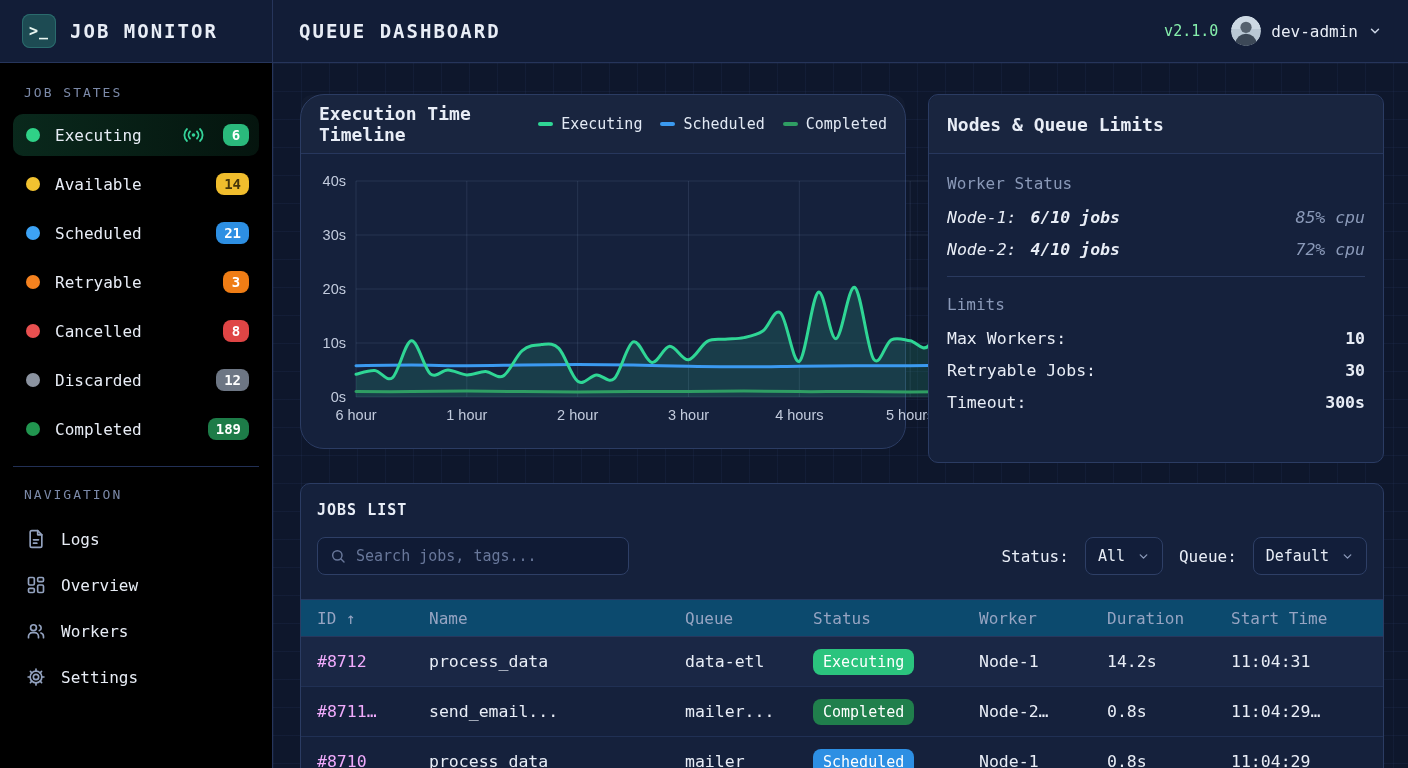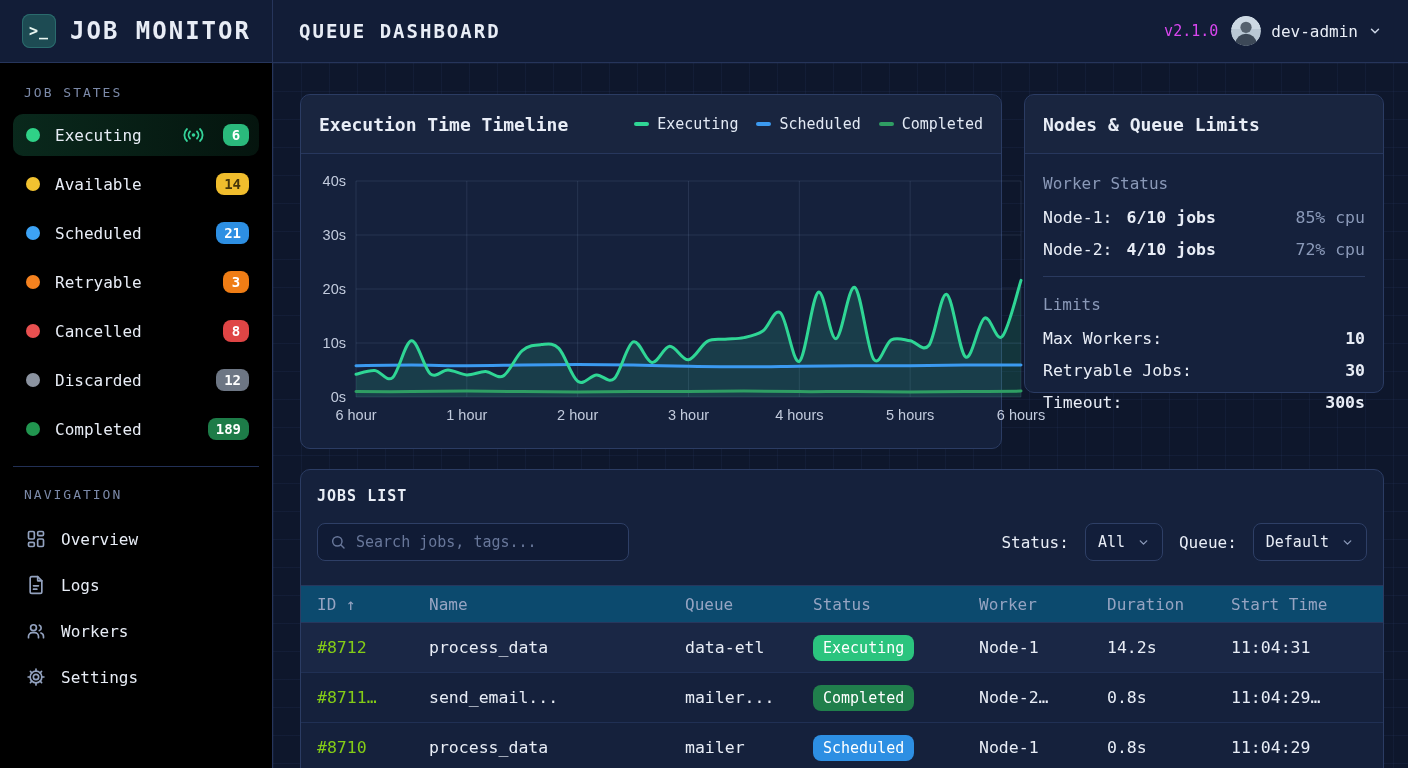--- a/index.html
+++ b/index.html
@@ -4,25 +4,25 @@
 <style>
   * { margin:0; padding:0; box-sizing:border-box; }
   html,body { width:1408px; height:768px; overflow:hidden; }
   body {
     background:#0e172c; color:#e8edf6;
     font-family:"DejaVu Sans Mono", monospace;
   }
   .topbar { height:63px; display:flex; background:#121d37; border-bottom:1px solid #26355b; }
   .brand { width:273px; min-width:273px; display:flex; align-items:center; gap:14px; padding-left:22px; border-right:1px solid #26355b; }
   .brand-logo { width:34px; height:34px; border-radius:8px; background:#1d4b53; color:#e9f6f1; display:flex; align-items:center; justify-content:center; font-weight:bold; font-size:15px; letter-spacing:1px; box-shadow:0 0 0 1px #2a6b6d inset; }
-  .brand-title { font-size:24px; font-weight:bold; letter-spacing:2px; }
+  .brand-title { font-size:19px; font-weight:bold; letter-spacing:2px; }
   .topbar-main { flex:1; display:flex; align-items:center; justify-content:space-between; padding:0 26px; }
   .page-title { font-size:19px; font-weight:bold; letter-spacing:2px; }
   .topbar-right { display:flex; align-items:center; gap:13px; }
-  .version { color:#d946ef; font-size:15px; }
+  .version { color:#86efac; font-size:15px; }
   .user-menu { display:flex; align-items:center; gap:10px; cursor:pointer; }
   .avatar { width:30px; height:30px; border-radius:50%; overflow:hidden; display:block; }
   .user-name { font-size:16px; }
 
   .shell { display:flex; height:705px; }
   .sidebar { width:273px; min-width:273px; background:#000000; border-right:1px solid #26355b; padding:22px 13px 0 13px; }
   .section-title { color:#7b89a8; font-size:13px; letter-spacing:2px; padding-left:11px; margin-bottom:14px; }
   .state-item { display:flex; align-items:center; gap:15px; height:42px; padding:0 10px 0 13px; border-radius:10px; margin-bottom:7px; cursor:pointer; }
   .state-item.active { background:linear-gradient(90deg, rgba(47,203,140,0.20), rgba(47,203,140,0.10)); }
   .dot { width:14px; height:14px; border-radius:50%; flex:none; }
@@ -33,33 +33,33 @@
   .nav-item { display:flex; align-items:center; gap:15px; height:46px; padding-left:13px; border-radius:10px; font-size:16px; cursor:pointer; }
   .nav-item .ic { display:flex; color:#93a2bf; }
 
   .main { flex:1; padding:31px 24px 0 27px;
     background-image:
       linear-gradient(rgba(86,124,196,0.07) 1px, transparent 1px),
       linear-gradient(90deg, rgba(86,124,196,0.07) 1px, transparent 1px);
     background-size:28px 28px; }
   .cards-row { display:flex; gap:22px; }
   .card { background:#15213c; border:1px solid #2b3c63; border-radius:10px; }
-  .chart-card { width:702px; height:355px; }
-  .nodes-card { flex:1; height:299px; }
+  .chart-card { width:606px; height:355px;border-radius:24px; }
+  .nodes-card { flex:1; height:369px; }
   .card-header { height:59px; display:flex; align-items:center; justify-content:space-between; padding:0 18px; border-bottom:1px solid #27375d; background:rgba(255,255,255,0.02); border-radius:10px 10px 0 0; }
   .card-title { font-size:18px; font-weight:bold; }
   .legend { display:flex; gap:18px; }
   .legend-item { display:flex; align-items:center; gap:8px; font-size:15px; color:#e2e9f4; }
   .legend-swatch { width:15px; height:4px; border-radius:2px; }
   .chart-body { padding:2px 16px 0; }
   .tick { font-family:"Liberation Sans", sans-serif; font-size:14.5px; fill:#c2cbdd; }
 
   .nodes-body { padding:20px 18px 0; font-size:16.5px; }
   .panel-sub { color:#8a99b8; font-size:16px; margin-bottom:15px; }
-  .worker-row { display:flex; align-items:center; margin-bottom:13px; }
+  .worker-row { display:flex; align-items:center; margin-bottom:13px;font-style:italic; }
   .worker-jobs { font-weight:bold; margin-left:14px; }
   .worker-cpu { color:#8a99b8; margin-left:auto; }
   .panel-divider { border-top:1px solid #2a3a5f; margin:17px 0 18px; }
   .limit-row { display:flex; justify-content:space-between; margin-bottom:13px; }
   .limit-value { font-weight:bold; }
 
   .jobs-card { margin-top:20px; height:470px; border-radius:10px 10px 0 0; }
   .jobs-title { padding:17px 16px 0; font-size:15px; font-weight:bold; letter-spacing:1px; }
   .jobs-controls { display:flex; align-items:center; padding:0 16px; margin:18px 0 24px;gap:19px; }
   .searchbox { display:flex; align-items:center; gap:10px; width:312px; height:38px; background:#101b35; border:1px solid #2e3f66; border-radius:8px; padding:0 12px; }
@@ -67,21 +67,21 @@
   .searchbox input::placeholder { color:#68779a; }
   .filters { margin-left:auto; display:flex; align-items:center; gap:16px; }
   .filter-label { font-size:16px; }
   .selectbox { display:flex; align-items:center; gap:12px; height:38px; padding:0 12px; border:1px solid #2e3f66; border-radius:8px; background:#121e3a; font-size:15px; cursor:pointer; }
   .chev { display:flex; color:#8a99b8; }
 
   .tgrid { display:grid; grid-template-columns:112px 256px 128px 166px 128px 124px 1fr; align-items:center; padding-left:16px; }
   .thead { height:38px; background:#0c4a6e; border-top:1px solid #27375d; border-bottom:1px solid #27375d; color:#96a4c2; font-size:16px;margin-top:9px; }
   .trow { height:50px; border-bottom:1px solid #203054; font-size:16.5px; cursor:pointer; }
   .trow.hl { background:#1a2745; }
-  .cell-id { color:#84cc16; }
+  .cell-id { color:#f0abfc; }
   .status-badge { display:inline-block; padding:4px 10px; border-radius:8px; font-size:15px; }
 </style>
 </head>
 <body>
 
 <header class="topbar">
   <div class="brand">
     <div class="brand-logo">&gt;_</div>
     <div class="brand-title">JOB MONITOR</div>
   </div>
@@ -161,39 +161,39 @@
           <span class="dot" style="background: rgb(33, 149, 79);"></span>
           <span class="state-label">Completed</span>
           <span class="badge" style="background: rgb(29, 124, 72); color: rgb(255, 255, 255);">189</span>
         </div>
       </div>
     <div class="side-divider"></div>
     <div class="section-title">NAVIGATION</div>
     <div id="nav-list">
         <div class="nav-item">
           <span class="ic">
+            <svg width="20" height="20" viewBox="0 0 24 24" fill="none" stroke="currentColor" stroke-width="2" stroke-linecap="round" stroke-linejoin="round">
+              <path d="M14 2H7a2 2 0 0 0-2 2v16a2 2 0 0 0 2 2h10a2 2 0 0 0 2-2V7z"></path>
+              <polyline points="14 2 14 7 19 7"></polyline>
+              <line x1="9" y1="13" x2="15" y2="13"></line>
+              <line x1="9" y1="17" x2="13" y2="17"></line>
+            </svg>
+          </span>
+          <span>Logs</span>
+        </div>
+        <div class="nav-item">
+          <span class="ic">
             <svg width="20" height="20" viewBox="0 0 24 24" fill="none" stroke="currentColor" stroke-width="2">
               <rect x="3" y="3" width="7" height="9" rx="1.5"></rect>
               <rect x="14" y="3" width="7" height="5" rx="1.5"></rect>
               <rect x="14" y="12" width="7" height="9" rx="1.5"></rect>
               <rect x="3" y="16" width="7" height="5" rx="1.5"></rect>
             </svg>
           </span>
           <span>Overview</span>
-        </div>
-        <div class="nav-item">
-          <span class="ic">
-            <svg width="20" height="20" viewBox="0 0 24 24" fill="none" stroke="currentColor" stroke-width="2" stroke-linecap="round" stroke-linejoin="round">
-              <path d="M14 2H7a2 2 0 0 0-2 2v16a2 2 0 0 0 2 2h10a2 2 0 0 0 2-2V7z"></path>
-              <polyline points="14 2 14 7 19 7"></polyline>
-              <line x1="9" y1="13" x2="15" y2="13"></line>
-              <line x1="9" y1="17" x2="13" y2="17"></line>
-            </svg>
-          </span>
-          <span>Logs</span>
         </div>
         <div class="nav-item">
           <span class="ic">
             <svg width="20" height="20" viewBox="0 0 24 24" fill="none" stroke="currentColor" stroke-width="2" stroke-linecap="round" stroke-linejoin="round">
               <circle cx="9" cy="8" r="3.5"></circle>
               <path d="M3 20v-1.5a4.5 4.5 0 0 1 4.5-4.5h3A4.5 4.5 0 0 1 15 18.5V20"></path>
               <path d="M16 5a3.5 3.5 0 0 1 0 6.5"></path>
               <path d="M18 14.3a4.5 4.5 0 0 1 3 4.2V20"></path>
             </svg>
           </span>

